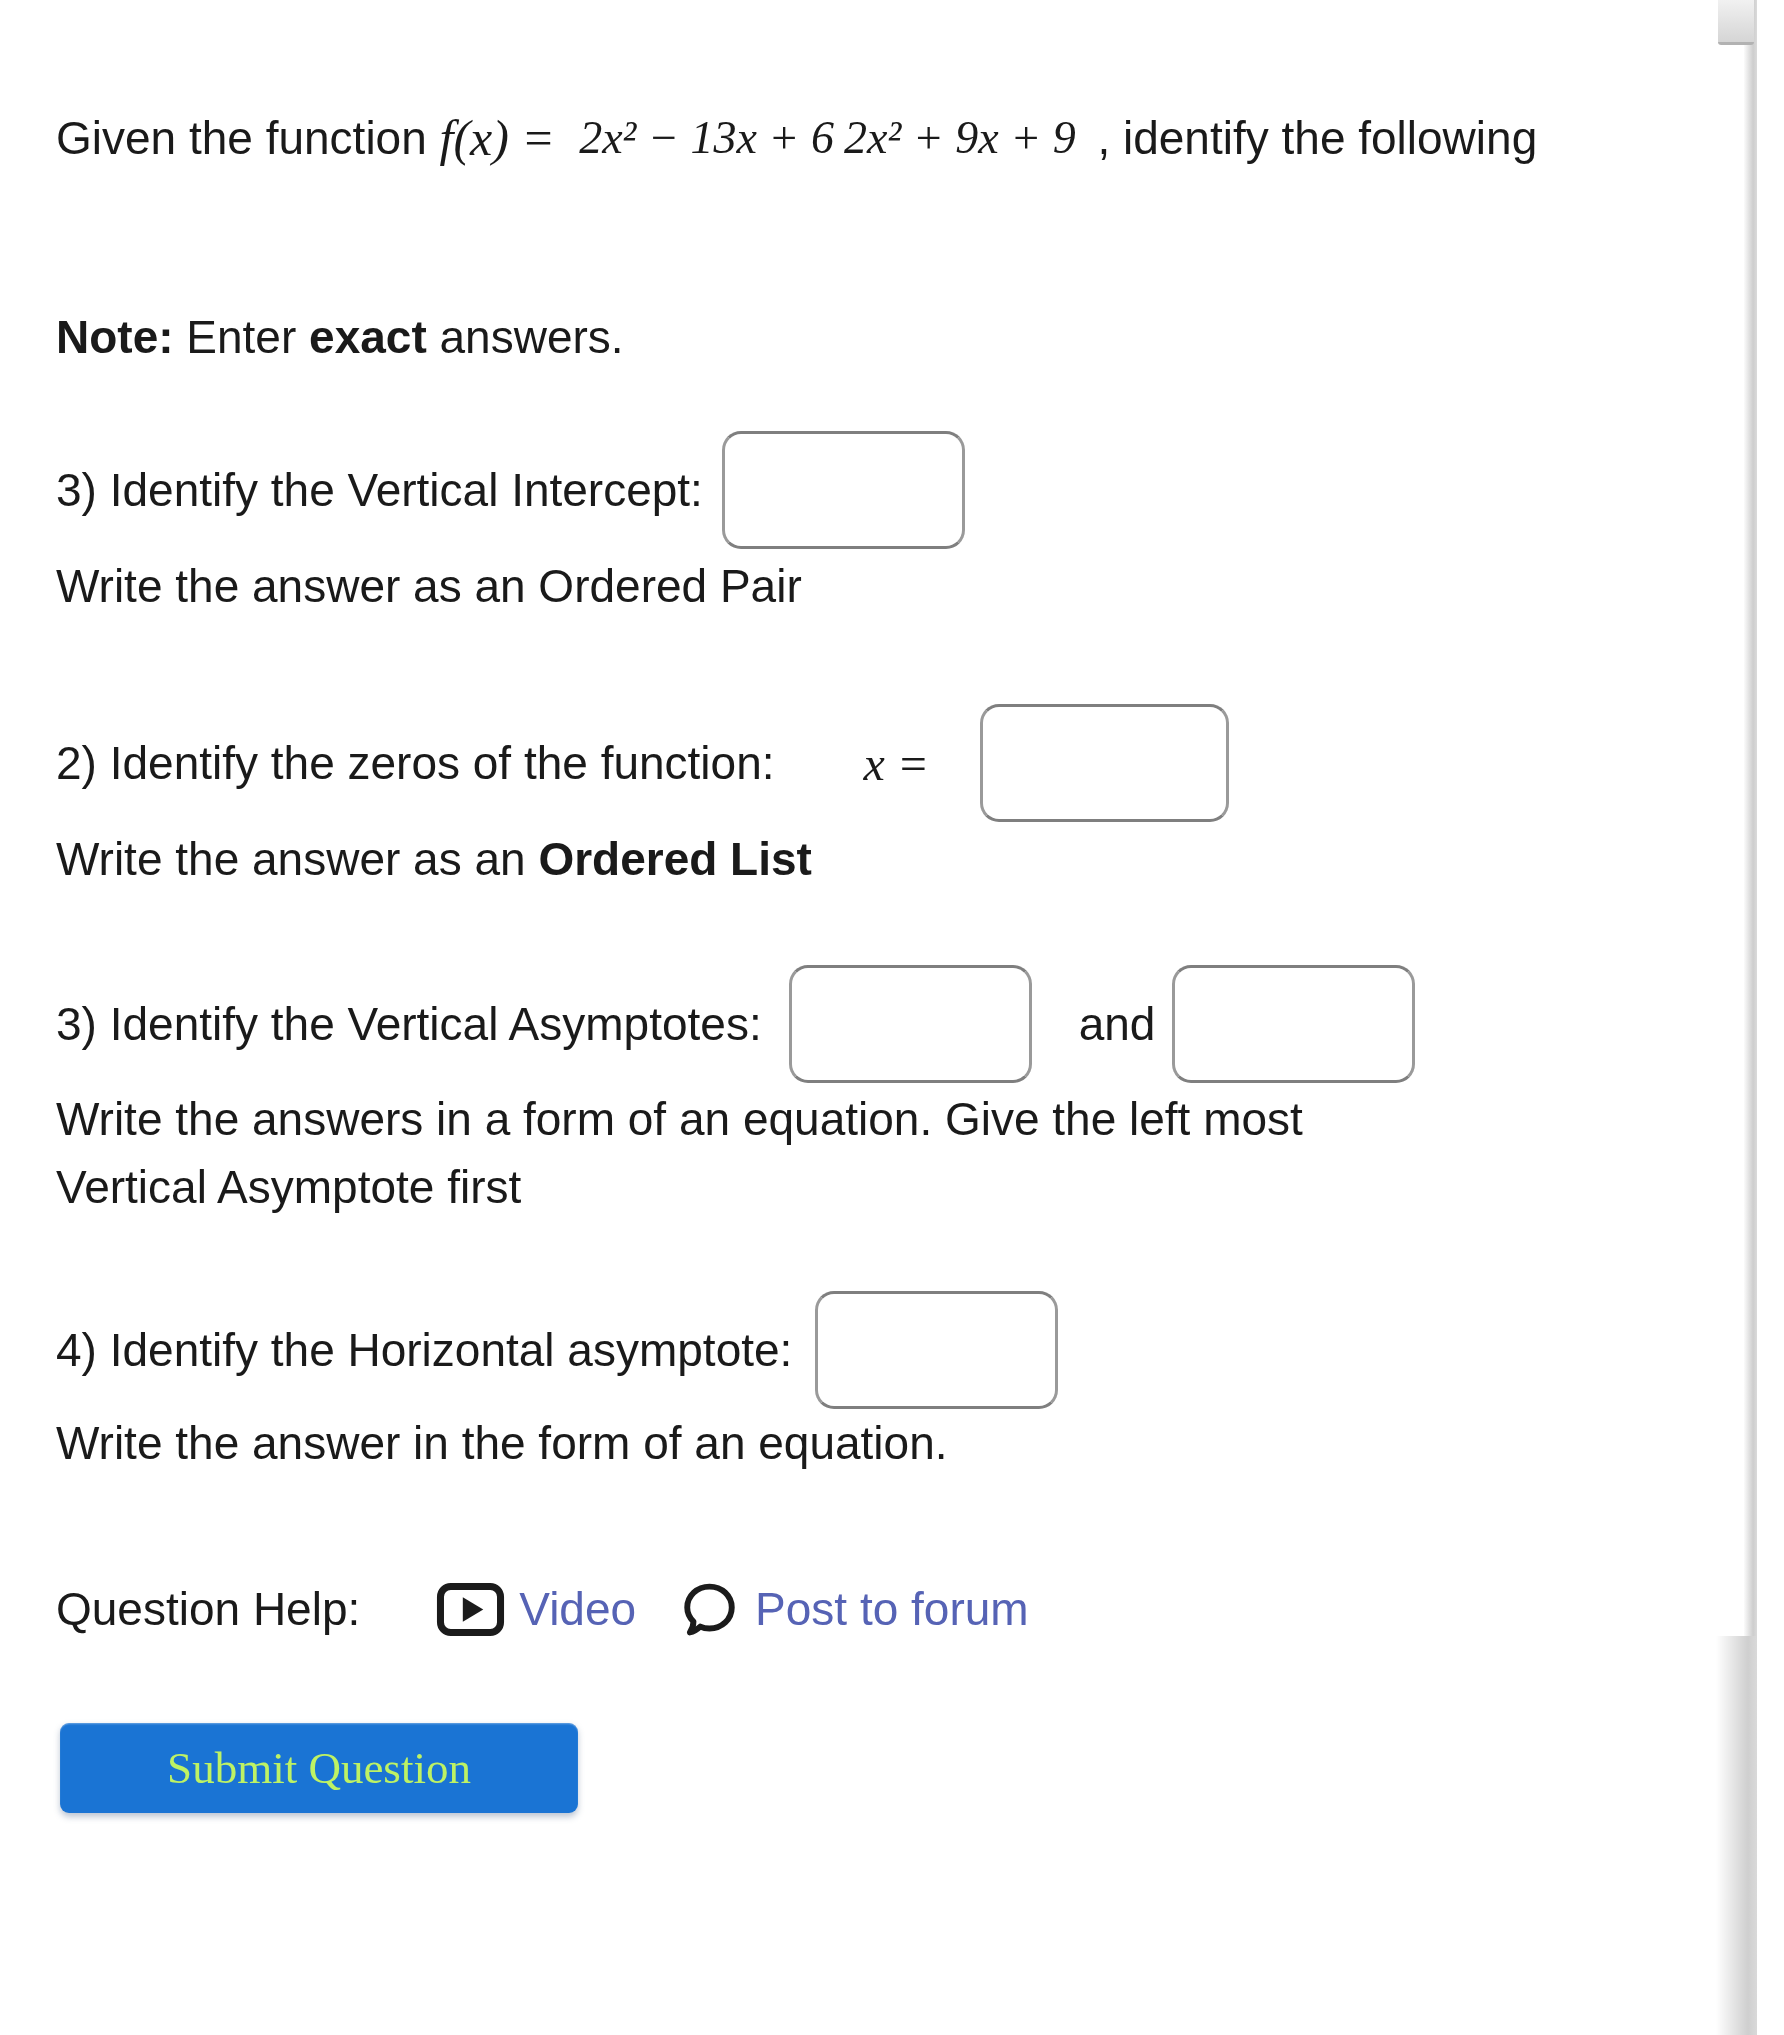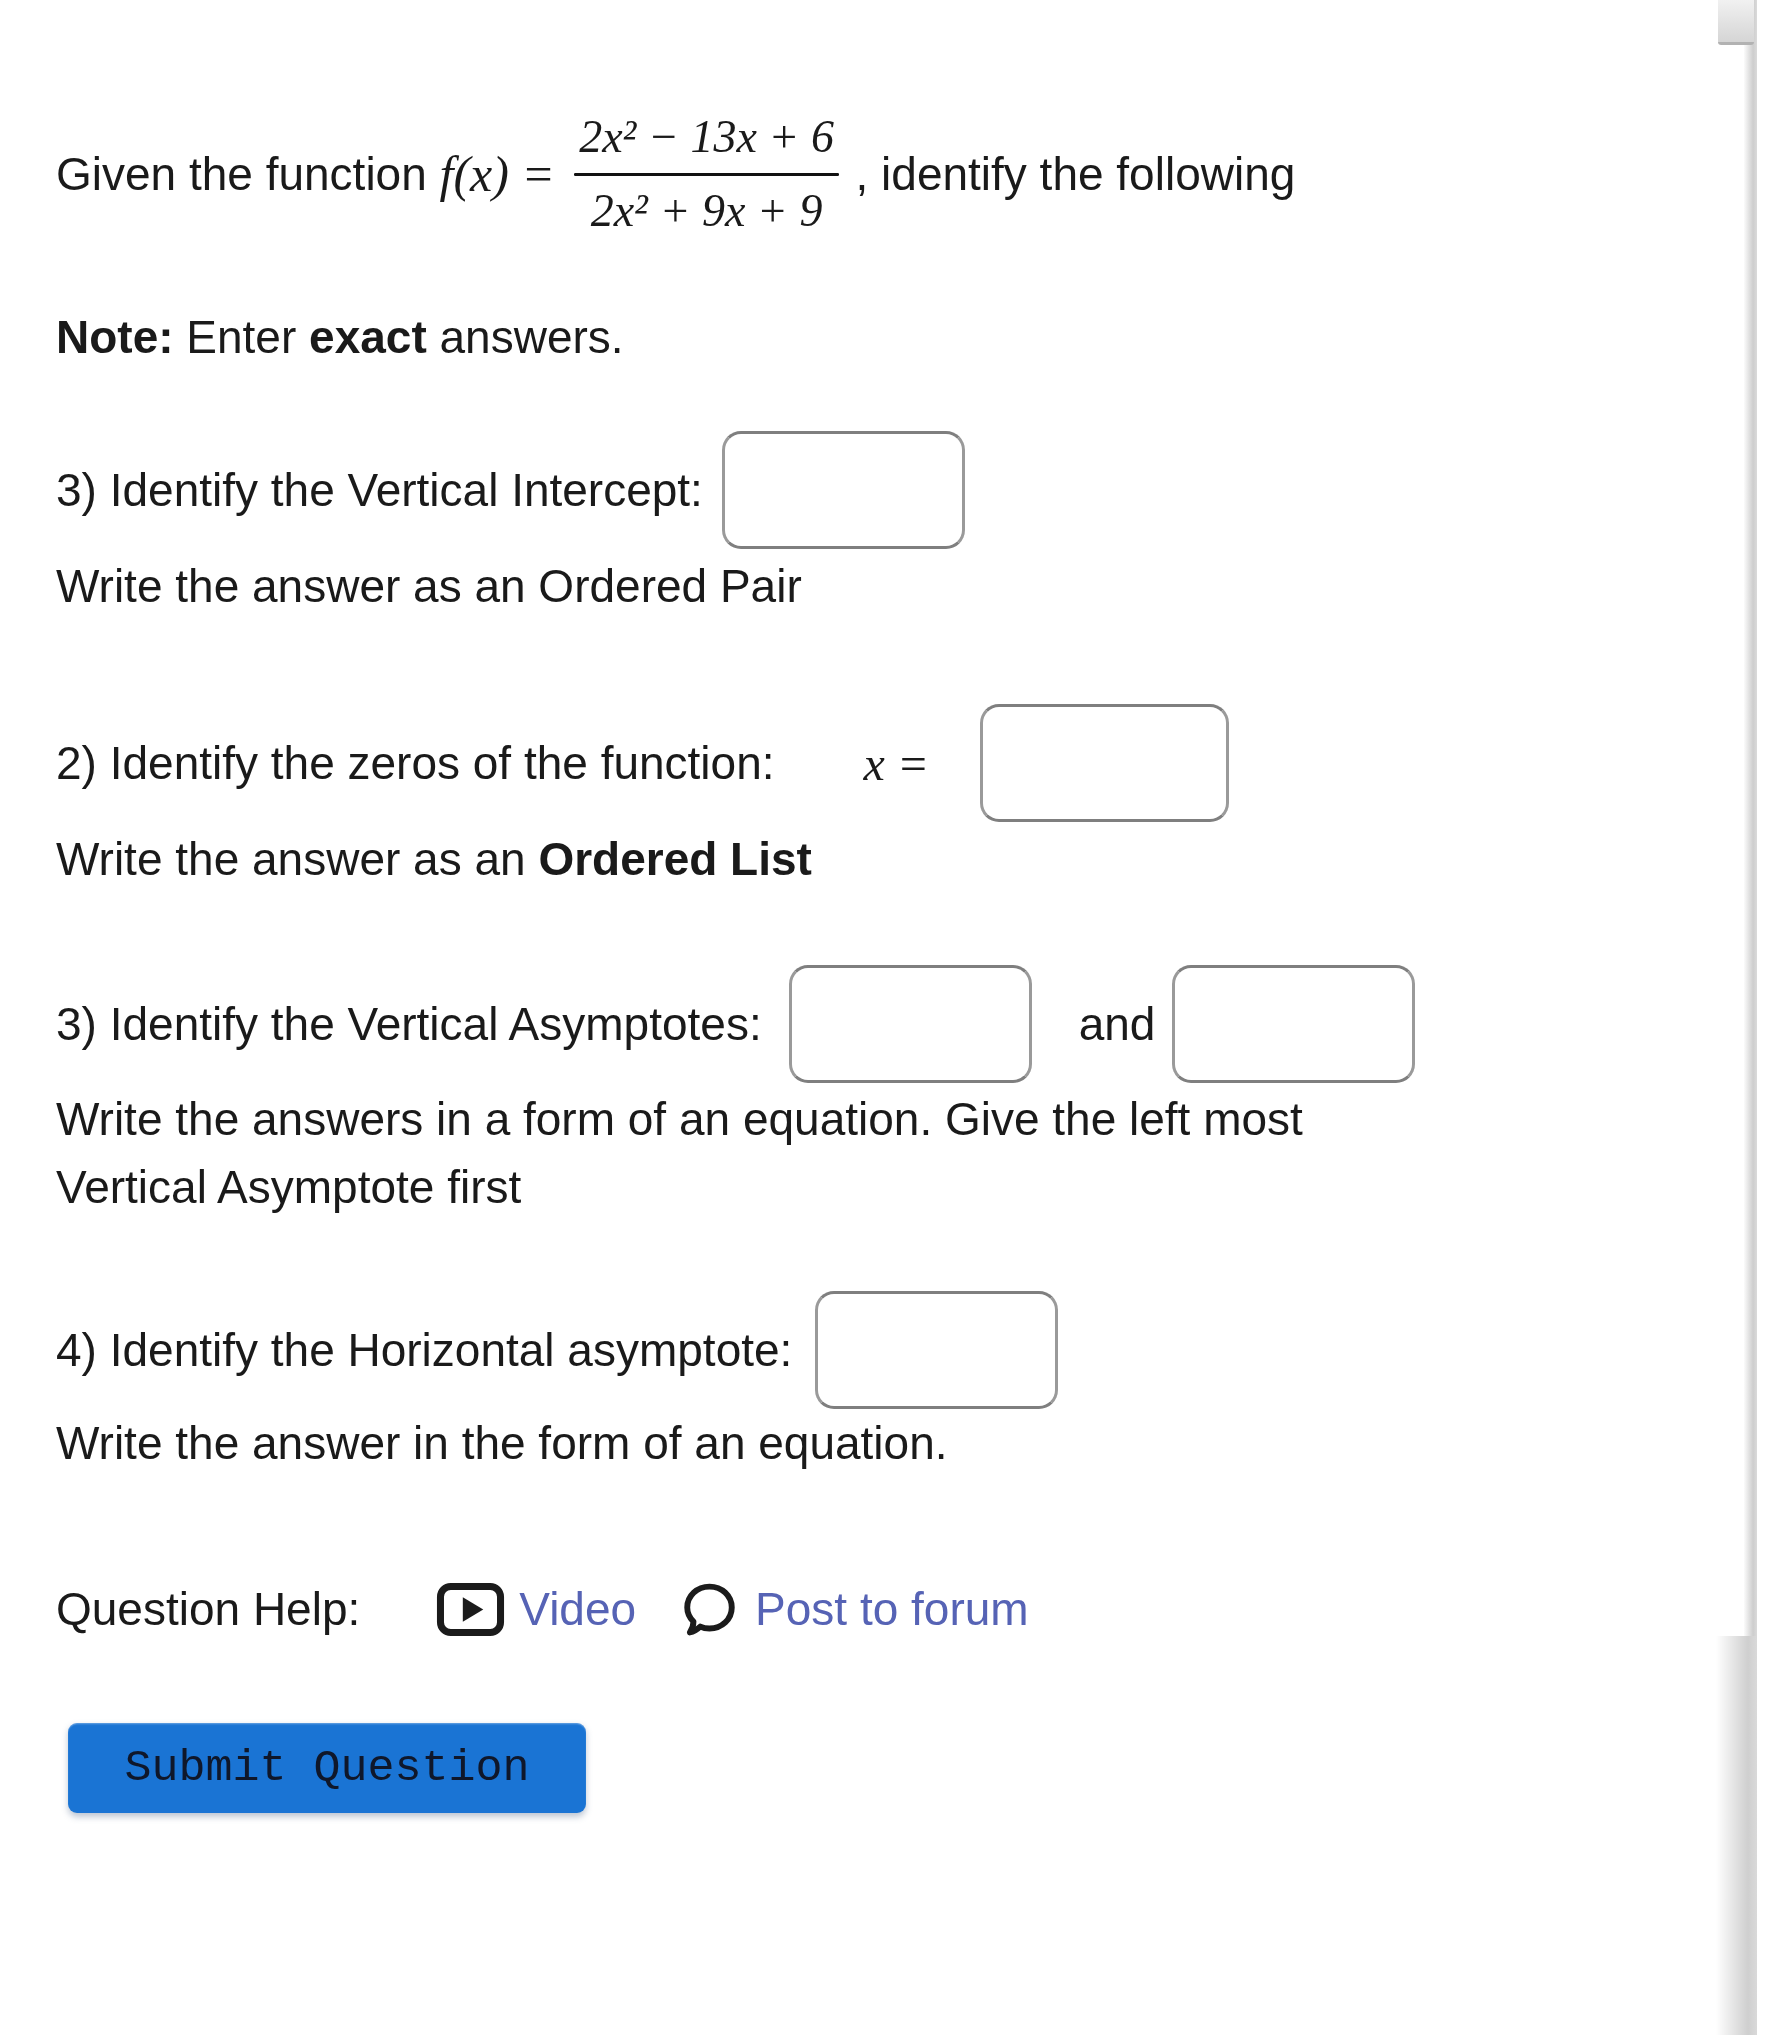--- a/index.html
+++ b/index.html
@@ -8,41 +8,41 @@
     font-family:"Liberation Sans","DejaVu Sans",sans-serif; color:#1a1a1a;
     font-size:46px; overflow:hidden;border-radius:11px;
   }
   .row{position:absolute; display:flex; align-items:center; white-space:nowrap;}
   .textline{position:absolute; white-space:nowrap;}
   .bold{font-weight:bold;text-align:center;}
   .math{font-family:"Liberation Serif","DejaVu Serif",serif; font-style:italic; font-size:50px;}
   .mathsmall{font-family:"Liberation Serif","DejaVu Serif",serif; font-style:italic; font-size:48px;}
 
   
-  .frac{display:inline-flex; flex-direction:column; align-items:center;
+  .frac{display:inline-flex; flex-direction:row; align-items:center;
         font-family:"Liberation Serif","DejaVu Serif",serif; font-style:italic;
         font-size:46px; line-height:1.22; margin:0 16.5px 0 19px;}
   .frac .bar{align-self:stretch; height:3.2px; background:#111; margin:7.6px 0; border-radius:1.3px;}
   .frac .num,.frac .den{padding:0 5.1px;}
 
   
   .answer-box{
     box-sizing:border-box; width:243px; height:118px; background:#ffffff;
     border:3.2px solid #9a9a9a; border-top-color:#7f7f7f; border-bottom-color:#7f7f7f;
     border-radius:19px; outline:none; font-family:inherit; font-size:38px;
     padding:0 16.5px; color:#1a1a1a; cursor:text;
   }
 
   .link{color:#5663b5; cursor:pointer; text-decoration:none;}
   .icon{display:inline-flex; align-items:center; justify-content:center;}
 
   .submit-btn{
-    position:absolute; left:68px; top:1723px; width:518px; height:90px;
-    background:#1a74d4; color:#0f172a; border:none; border-radius:9px;
-    font-family:Liberation Mono, monospace; font-size:45px; display:flex; align-items:center; justify-content:center;
+    position:absolute; left:60px; top:1723px; width:518px; height:90px;
+    background:#1a74d4; color:#bef264; border:none; border-radius:9px;
+    font-family:Liberation Serif, serif; font-size:45px; display:flex; align-items:center; justify-content:center;
     cursor:pointer; box-shadow:0 3.2px 6.4px rgba(110,130,160,0.45), inset 0 1.3px 1.3px rgba(255,255,255,0.3);
   }
 
   
   .sb-rail{position:absolute; left:1744px; top:0; width:13.4px; height:2035px;
            background:linear-gradient(to right,#fbfbfb,#cdcdcd 70%,#dadada); cursor:pointer;}
   .sb-thumb-top{position:absolute; left:1718px; top:0; width:36px; height:42px;
            background:linear-gradient(to bottom,#f1f1f1,#d5d5d5);
            border-bottom:3.2px solid #b2b2b2; border-radius:0 0 3.2px 3.2px; cursor:pointer;}
   .sb-shadow-bottom{position:absolute; left:1716px; top:1636px; width:41px; height:399px;

